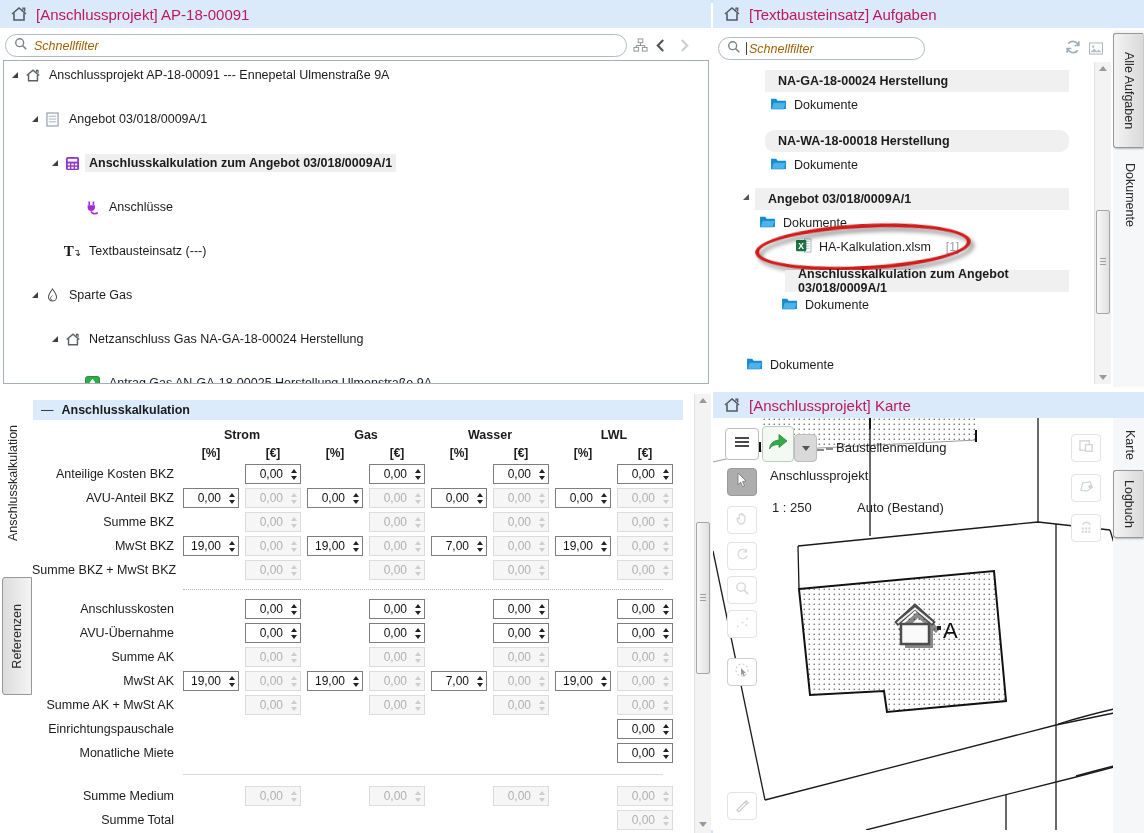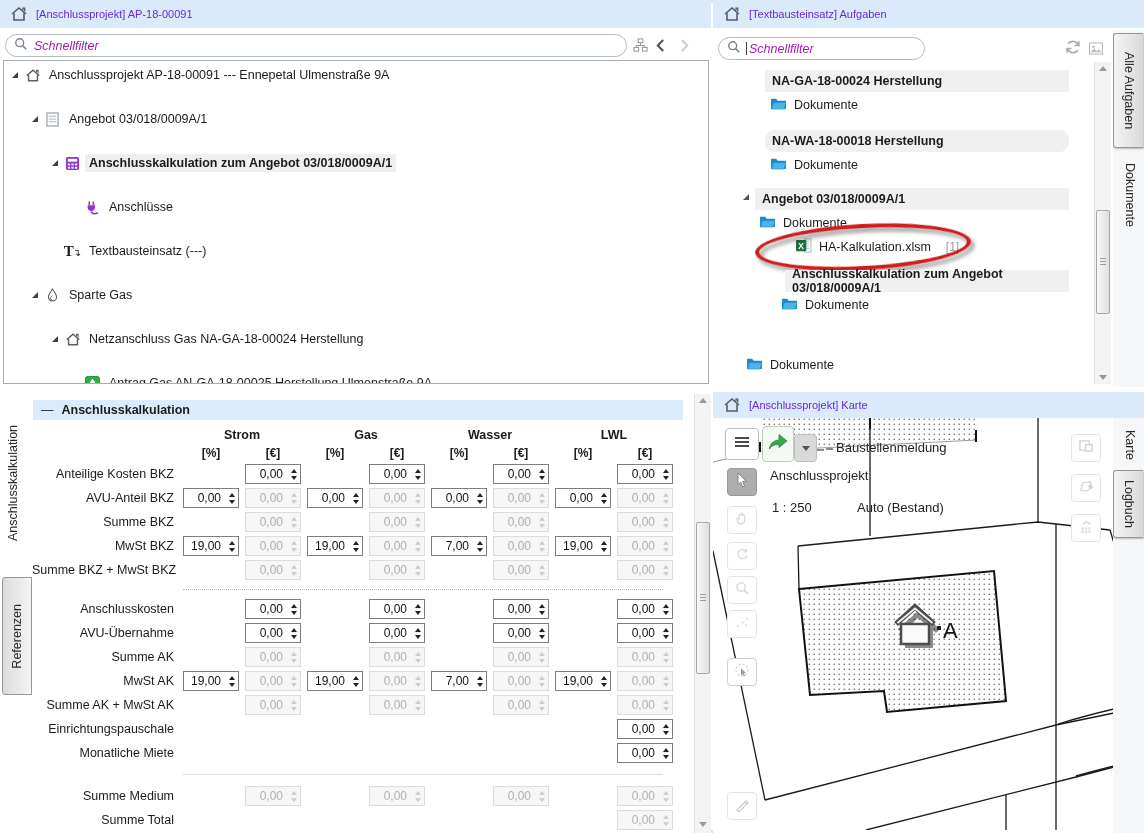--- a/index.html
+++ b/index.html
@@ -1,37 +1,37 @@
 <!DOCTYPE html>
 <html><head>
 <meta charset="utf-8">
 <style>
   html,body{margin:0;padding:0;background:#fff;}
   #app{position:relative;width:1144px;height:833px;overflow:hidden;background:#fff;
        font-family:"Liberation Sans","DejaVu Sans",sans-serif;color:#1b1b1b;-webkit-font-smoothing:antialiased;}
   .edge{position:absolute;left:0;right:0;height:3px;background:#cfe4f6;}
   .panel{position:absolute;background:#fff;}
   .phead{position:absolute;left:0;right:0;top:0;height:28px;background:#daeafa;display:flex;align-items:center;gap:8px;padding-left:10px;box-sizing:border-box;}
-  .phead .ptitle{font-size:11px;color:#6d28d9;}
+  .phead .ptitle{font-size:15px;color:#be185d;}
   .homeico{display:inline-flex;width:18px;height:16px;}
   
   .pill{position:absolute;height:23px;border:1px solid #b3bac2;border-radius:12px;background:#fff;display:flex;align-items:center;padding:0 8px;box-sizing:border-box;}
-  .pill .ph{font-style:italic;color:#a21caf;font-size:12.5px;margin-left:6px;white-space:nowrap;}
+  .pill .ph{font-style:italic;color:#a16207;font-size:12.5px;margin-left:6px;white-space:nowrap;}
   .caret-bar{width:1px;height:13px;background:#444;margin-left:5px;}
   
   #treebox{position:absolute;left:3px;top:60px;width:704px;height:322px;border:1px solid #a7adb5;background:#fff;overflow:hidden;}
   .trow{position:relative;height:22px;display:flex;align-items:center;font-size:12.5px;white-space:nowrap;}
   .trow.sel .lbl{background:#efefef;}
   .trow .lbl{padding:2px 4px;}
   .trow.bold .lbl{font-weight:bold;}
   .exp{width:0;height:0;border-bottom:6px solid #404040;border-left:6px solid transparent;margin-right:6px;flex:0 0 auto;}
   .ic{display:inline-flex;width:17px;justify-content:center;margin-right:4px;flex:0 0 auto;}
   
   #tasklist{position:absolute;left:2px;top:62px;width:398px;bottom:3px;background:#fff;overflow:hidden;}
-  .band{position:absolute;height:22px;background:#f0f0f0;display:flex;align-items:center;font-size:12.5px;font-weight:bold;padding-left:7px;box-sizing:border-box;right:44px;}
+  .band{position:absolute;height:22px;background:#f0f0f0;display:flex;align-items:center;font-size:12.5px;font-weight:bold;padding-left:13px;box-sizing:border-box;right:44px;}
   .titem{position:absolute;height:22px;display:flex;align-items:center;font-size:12.5px;gap:7px;}
   .bexp{width:0;height:0;border-bottom:6px solid #555;border-left:6px solid transparent;position:absolute;}
   .badge{color:#9aa0a6;font-size:12px;margin-left:8px;}
   .redellipse{position:absolute;border:4px solid #cf1d1c;border-radius:50%;transform:rotate(-3deg);
       filter:drop-shadow(3px 4px 2px rgba(0,0,0,0.45));}
   
   .vstrip{position:absolute;width:31px;background:#f6f7f8;}
   .vtab{position:absolute;writing-mode:vertical-rl;font-size:12.5px;color:#2a2a2a;display:flex;align-items:center;justify-content:center;white-space:nowrap;}
   .vtab.right.active{left:0;right:1px;background:linear-gradient(90deg,#f4f4f4,#d9d9d9);border:1px solid #979797;border-right:none;border-radius:3px 0 0 3px;box-shadow:1px 1px 2px rgba(0,0,0,.25);}
   .vtabL{writing-mode:vertical-rl;transform:rotate(180deg);}

